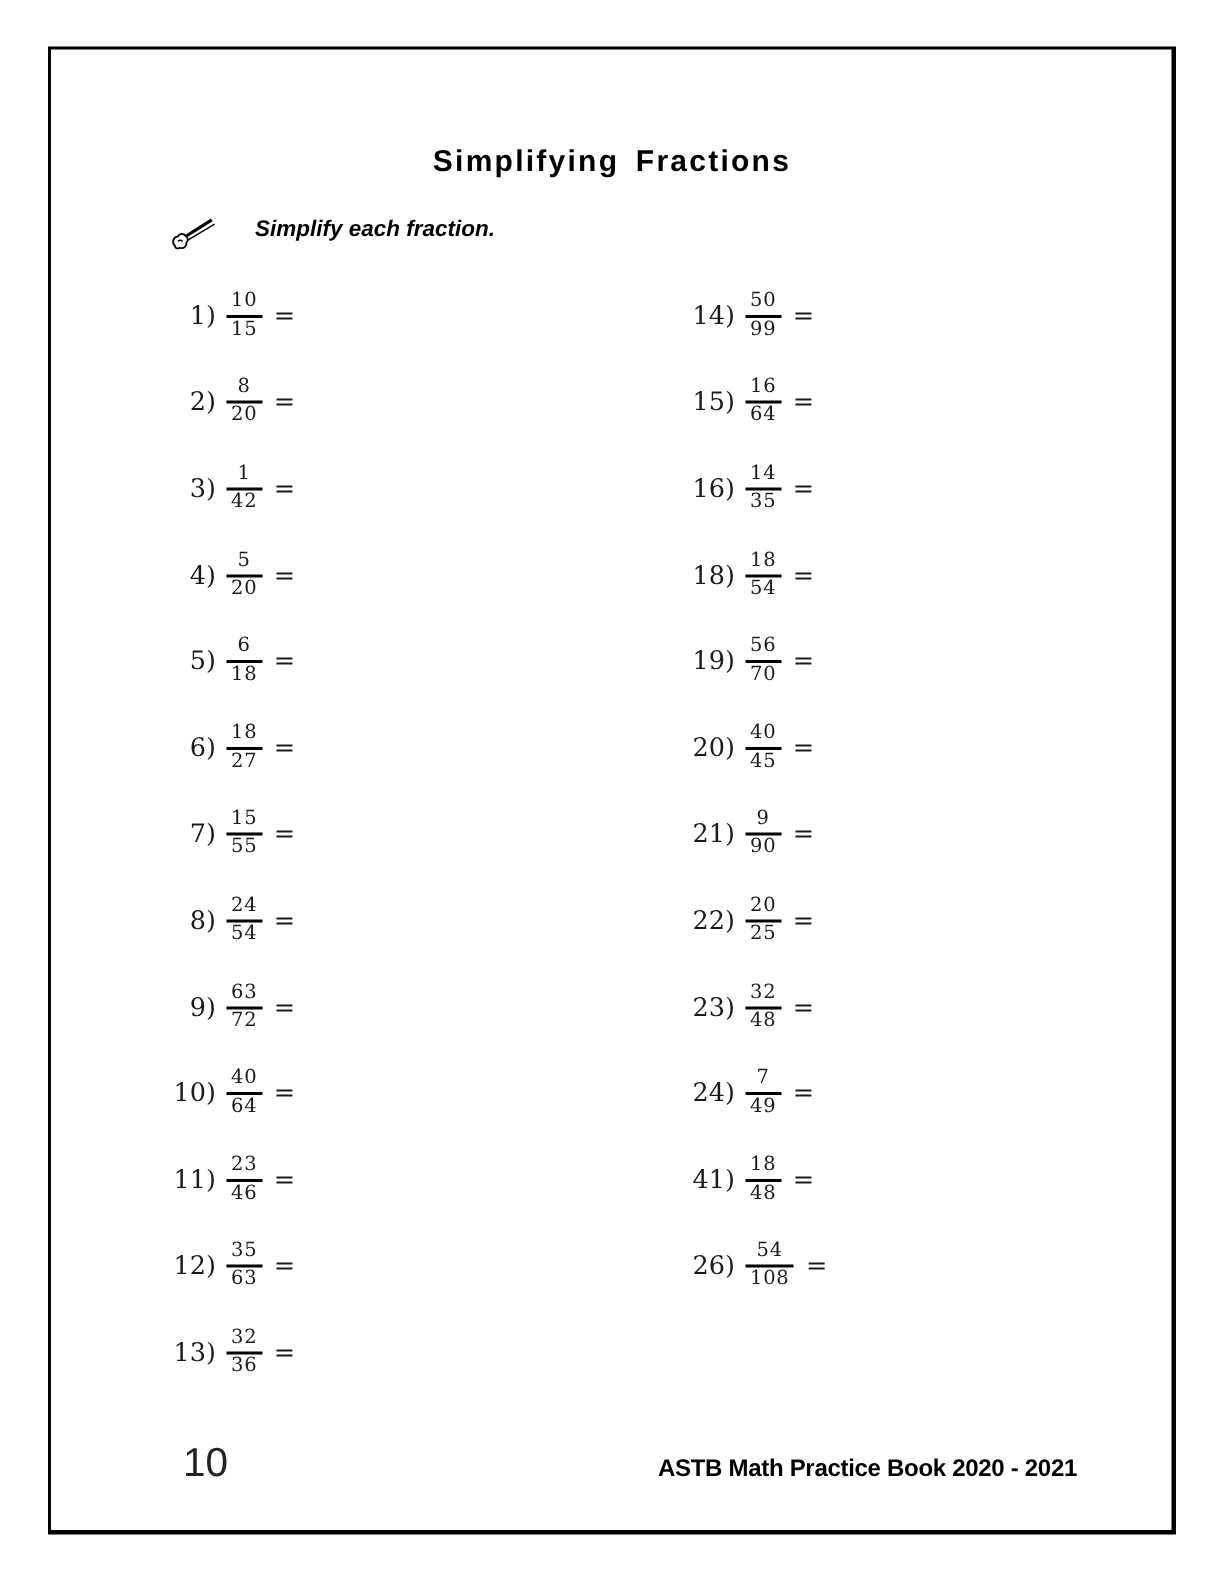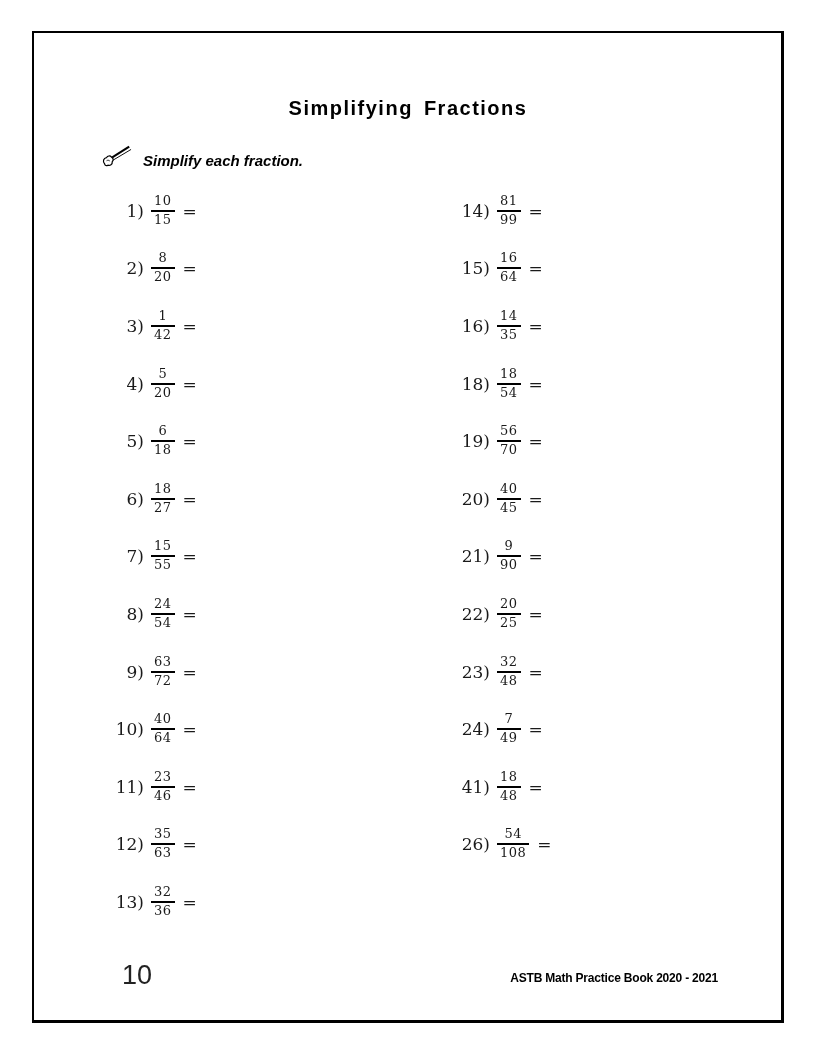--- a/index.html
+++ b/index.html
@@ -36,24 +36,24 @@
     font-weight: bold;
     font-size: 20px;
     letter-spacing: 1.5px;
     word-spacing: 4px;
     color: #000;
   }
 
   .instruction {
     position: absolute;
     top: 144px;
-    left: 100px;
+    left: 112px;
     display: flex;
-    align-items: flex-end;
-    gap: 11px;
+    align-items: flex-start;
+    gap: 26px;
   }
   .instruction .icon-wrap { width: 32px; height: 25px; }
   .instruction .text {
     font-family: "Liberation Sans", sans-serif;
     font-weight: bold;
     font-style: italic;
     font-size: 15px;
     color: #000;
   }
 
@@ -103,21 +103,21 @@
     font-family: "Liberation Sans", sans-serif;
     font-size: 27px;
     color: #222;
   }
   .book-title {
     position: absolute;
     right: 98px;
     top: 971px;
     font-family: "Liberation Sans", sans-serif;
     font-weight: bold;
-    font-size: 12px;
+    font-size: 16px;
     letter-spacing: -0.2px;
     color: #000;
   }
 </style>
 </head>
 <body>
 
 <div class="page">
 
   <div class="frame"></div>
@@ -253,21 +253,21 @@
           <span class="fbar"></span>
           <span class="fden">36</span>
         </span>
         <span class="eq">=</span>
       </div>
     </div>
   <div class="col col-right">
       <div class="problem">
         <span class="pnum">14)</span>
         <span class="fraction">
-          <span class="fnum">81</span>
+          <span class="fnum">50</span>
           <span class="fbar"></span>
           <span class="fden">99</span>
         </span>
         <span class="eq">=</span>
       </div>
       <div class="problem">
         <span class="pnum">15)</span>
         <span class="fraction">
           <span class="fnum">16</span>
           <span class="fbar"></span>

